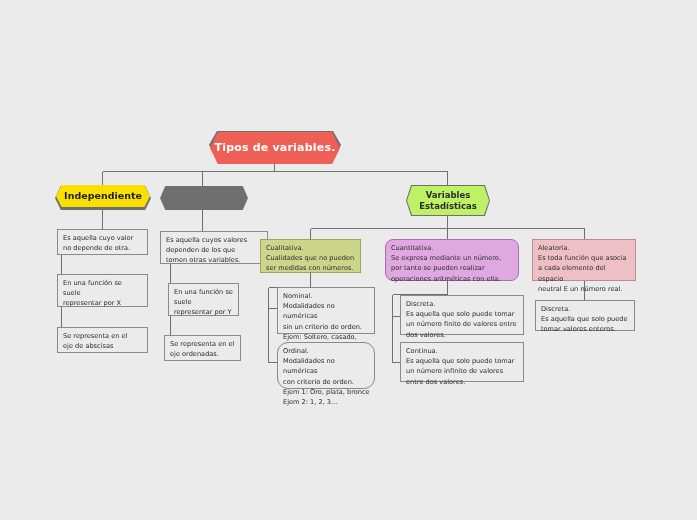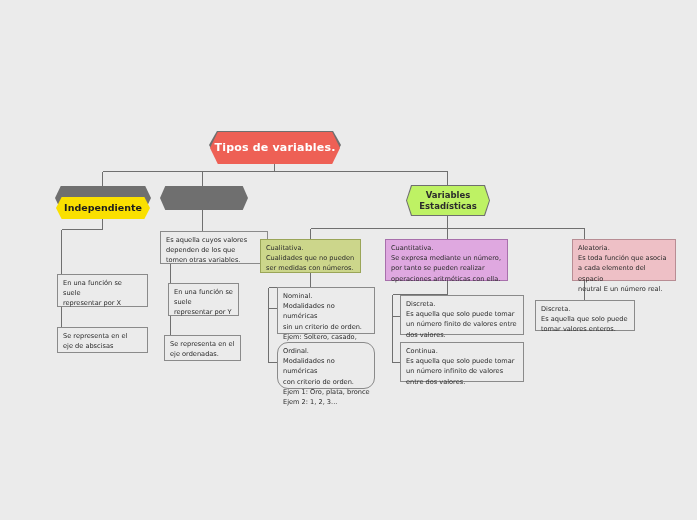--- a/index.html
+++ b/index.html
@@ -135,53 +135,55 @@
 
       <path d="M584.5 281 L584.5 297"></path>
       <path d="M584.5 297 L584.5 300"></path>
     </g>
   </svg>
 
   <div class="hex-border" style="left:209px; top:131px; width:132px; height:28px;"></div>
   <div class="hex hex-root" style="left:210px; top:132px; width:130px; height:32px;">Tipos de variables.</div>
 
   <div class="hex-border" style="left:55px; top:186px; width:96px; height:24px;"></div>
-  <div class="hex hex-indep" style="left:56px; top:197px; width:94px; height:22px;text-align:right;">Independiente</div>
+  <div class="hex hex-indep" style="left:56px; top:185px; width:94px; height:22px;text-align:right;">Independiente</div>
 
   <div class="hex-border" style="left:160px; top:186px; width:88px; height:24px;"></div>
 
   <div class="hex-border" style="left:406px; top:185px; width:84px; height:31px;"></div>
   <div class="hex hex-stat" style="left:407px; top:186px; width:82px; height:29px; white-space:pre-line;">Variables
 Estadísticas</div>
 
+  <div class="box box-plain" style="left:57px; top:229px; width:91px; height:26px;">Es aquella cuyo valor
+no depende de otra.</div>
   <div class="box box-plain" style="left:57px; top:274px; width:91px; height:33px;">En una función se
 suele
 representar por X</div>
   <div class="box box-plain" style="left:57px; top:327px; width:91px; height:26px;">Se representa en el
 eje de abscisas</div>
 
   <div class="box box-plain" style="left:160px; top:231px; width:108px; height:33px;">Es aquella cuyos valores
 dependen de los que
 tomen otras variables.</div>
   <div class="box box-plain" style="left:168px; top:283px; width:71px; height:33px;">En una función se
 suele
 representar por Y</div>
   <div class="box box-plain" style="left:164px; top:335px; width:77px; height:26px;">Se representa en el
 eje ordenadas.</div>
 
   <div class="box box-cual" style="left:260px; top:239px; width:101px; height:34px;">Cualitativa.
 Cualidades que no pueden
 ser medidas con números.</div>
 
-  <div class="box box-cuant" style="left:385px; top:239px; width:123px; height:42px;">Cuantitativa.
+  <div class="box box-cuant" style="left:385px; top:239px; width:134px; height:42px;border-radius:8px;">Cuantitativa.
 Se expresa mediante un número,
 por tanto se pueden realizar
 operaciones aritméticas con ella.</div>
 
-  <div class="box box-alea" style="left:532px; top:239px; width:104px; height:42px;margin-left:40px;">Aleatoria.
+  <div class="box box-alea" style="left:532px; top:239px; width:104px; height:42px;">Aleatoria.
 Es toda función que asocia
 a cada elemento del espacio
 neutral E un número real.</div>
 
   <div class="box box-plain" style="left:277px; top:287px; width:98px; height:47px;">Nominal.
 Modalidades no numéricas
 sin un criterio de orden.
 Ejem: Soltero, casado,
 separado, viudo.</div>
   <div class="box box-plain" style="left:277px; top:342px; width:98px; height:47px;border-radius:11px;">Ordinal.

